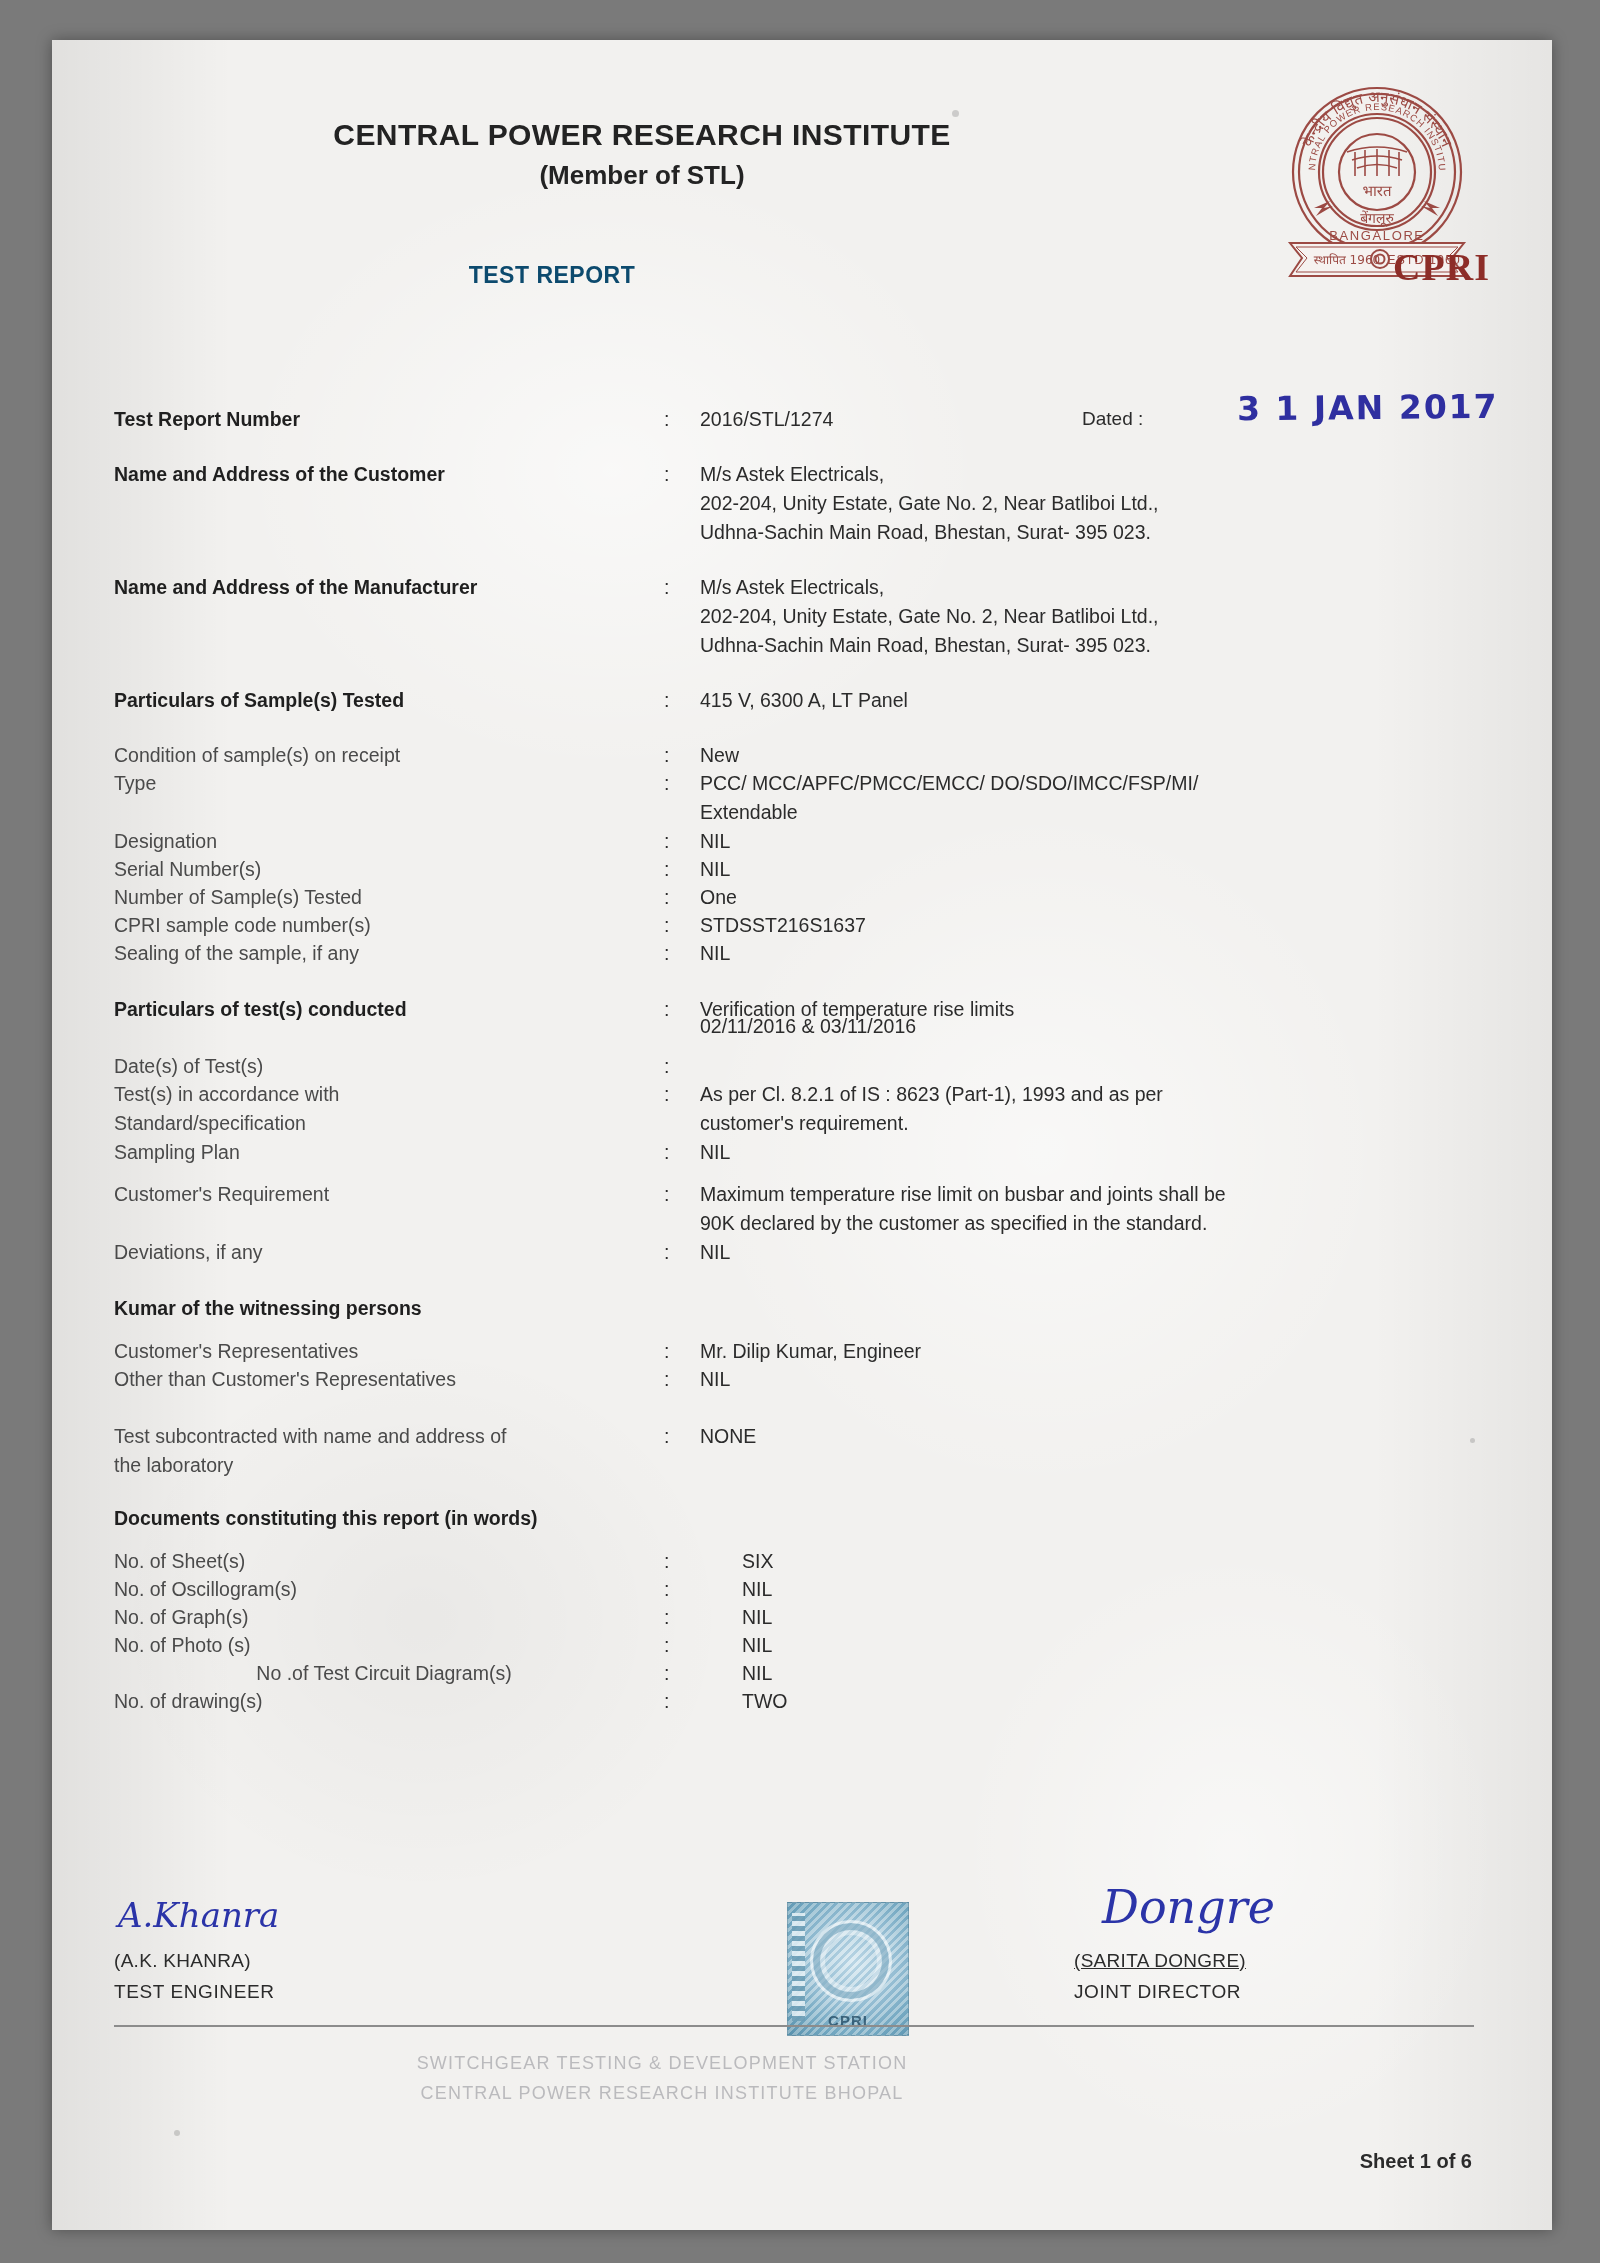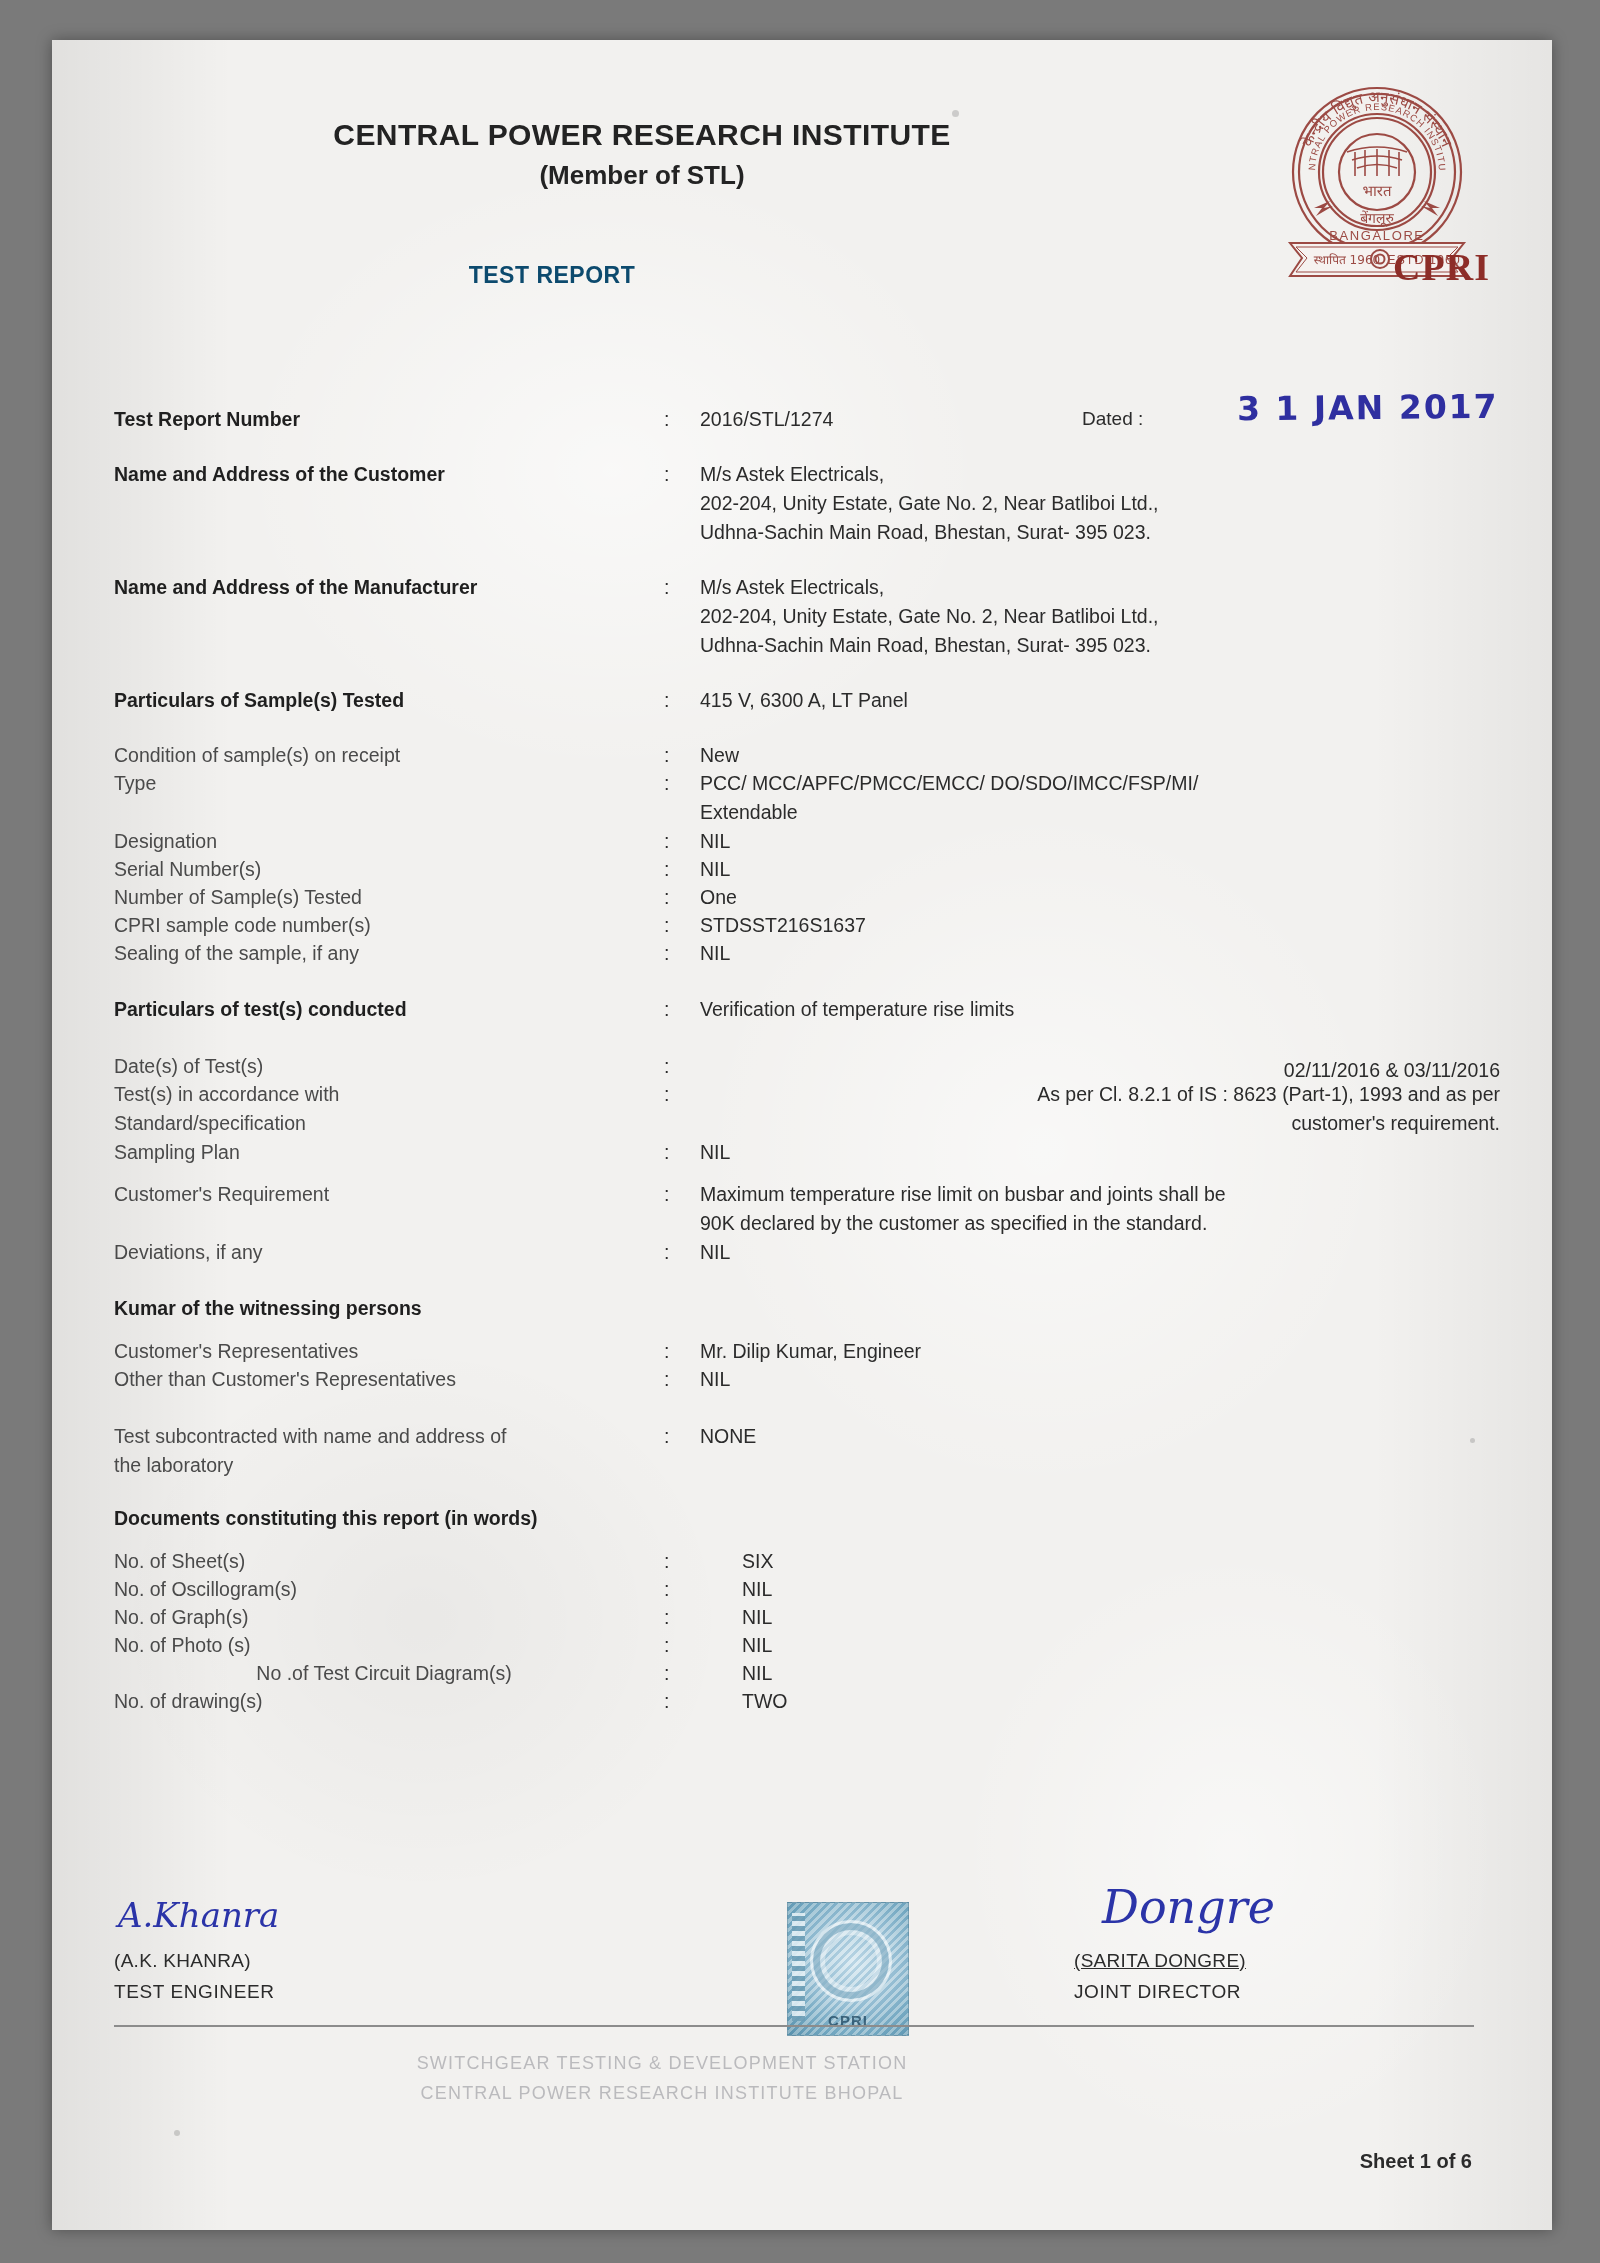--- a/index.html
+++ b/index.html
@@ -313,26 +313,26 @@
       <div class="field lbl faded" style="top:899px;">Sealing of the sample, if any</div>
       <div class="field colon" style="top:899px;">:</div>
       <div class="field val" style="top:899px;">NIL</div>
 
       <div class="field lbl bold" style="top:955px;">Particulars of test(s) conducted</div>
       <div class="field colon" style="top:955px;">:</div>
       <div class="field val" style="top:955px;">Verification of temperature rise limits</div>
 
       <div class="field lbl faded" style="top:1012px;">Date(s) of Test(s)</div>
       <div class="field colon" style="top:1012px;">:</div>
-      <div class="field val" style="top:1016px;text-align:right;">02/11/2016 &amp; 03/11/2016</div>
+      <div class="field val" style="top:972px;">02/11/2016 &amp; 03/11/2016</div>
 
       <div class="field lbl faded" style="top:1040px;">Test(s) in accordance with
 Standard/specification</div>
       <div class="field colon" style="top:1040px;">:</div>
-      <div class="field val" style="top:1040px;text-align:right;">As per Cl. 8.2.1 of IS : 8623 (Part-1), 1993 and as per
+      <div class="field val" style="top:1040px;">As per Cl. 8.2.1 of IS : 8623 (Part-1), 1993 and as per
 customer's requirement.</div>
 
       <div class="field lbl faded" style="top:1098px;">Sampling Plan</div>
       <div class="field colon" style="top:1098px;">:</div>
       <div class="field val" style="top:1098px;">NIL</div>
 
       <div class="field lbl faded" style="top:1140px;">Customer's Requirement</div>
       <div class="field colon" style="top:1140px;">:</div>
       <div class="field val" style="top:1140px;">Maximum temperature rise limit on busbar and joints shall be
 90K declared by the customer as specified in the standard.</div>

